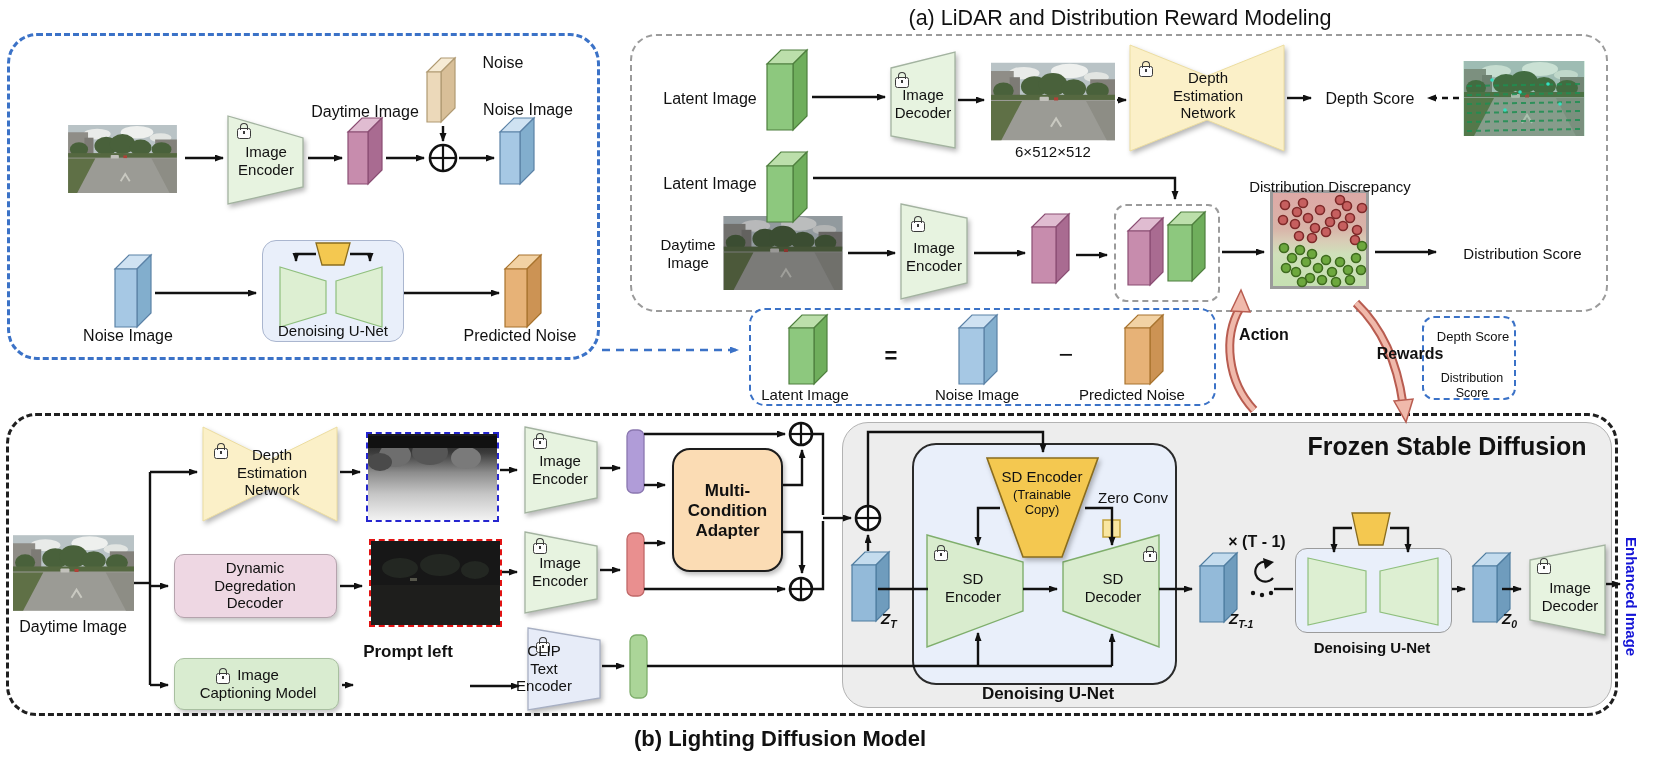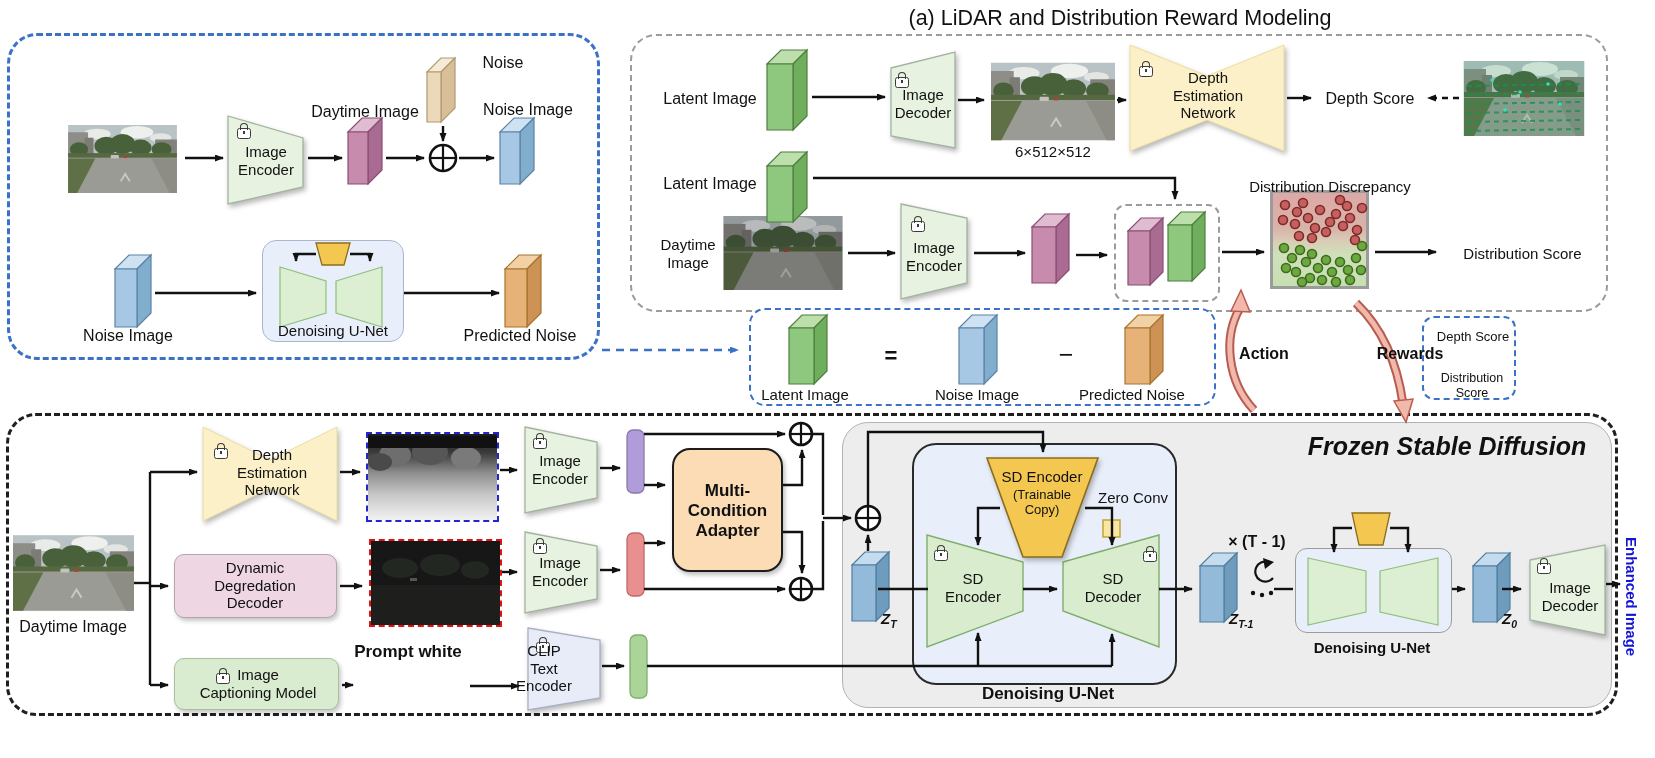--- a/index.html
+++ b/index.html
@@ -4,21 +4,21 @@
 <style>
   html,body{margin:0;padding:0;background:#fff;}
   #canvas{position:relative;width:1655px;height:758px;background:#fff;overflow:hidden;
           font-family:"Liberation Sans",sans-serif;}
   .box{position:absolute;box-sizing:border-box;}
   .lbl{position:absolute;font:15.5px/1.18 "Liberation Sans",sans-serif;color:#111;
        text-align:center;white-space:pre-line;}
   .fs12{font-size:12.5px}.fs13{font-size:13px}.fs135{font-size:13.5px}
   .fs15{font-size:15px}.fs16{font-size:16px}.fs17{font-size:17px}.fs21{font-size:21.5px}
   .fs22{font-size:22px}.fs25{font-size:25px}
-  .b{font-weight:bold}.i{font-style:italic}.ta-l{text-align:center}
+  .b{font-weight:bold}.i{}.ta-l{text-align:center}
   .blue{color:#1414d6}
   .vert{writing-mode:vertical-rl;}
   .zl{position:absolute;font:bold italic 15px "Liberation Sans",sans-serif;color:#111;}
   .zl sub{font-size:10.5px;font-style:italic}
   
   .lock{position:absolute;width:12px;height:9px;border:1.7px solid #3a3a3a;border-radius:2.5px;
         background:#fdfdfd;z-index:30;}
   .lock::before{content:"";position:absolute;width:6px;height:6px;border:1.7px solid #3a3a3a;
         border-bottom:none;border-radius:4px 4px 0 0;left:50%;top:-6.5px;transform:translateX(-50%);}
   .lock::after{content:"";position:absolute;width:2px;height:3px;background:#3a3a3a;left:50%;
@@ -364,35 +364,36 @@
 Encoder</div>
   <div class="lbl txt fs15" style="left:1230px;top:178px;width:200px">Distribution Discrepancy</div>
   <div class="lbl txt fs15" style="left:1440px;top:245px;width:165px">Distribution Score</div>
 
   <div class="lbl txt fs15" style="left:735px;top:386px;width:140px">Latent Image</div>
   <div class="lbl txt fs22 b" style="left:871px;top:343px;width:40px">=</div>
   <div class="lbl txt fs15" style="left:907px;top:386px;width:140px">Noise Image</div>
   <div class="lbl txt fs25" style="left:1046px;top:340px;width:40px">−</div>
   <div class="lbl txt fs15" style="left:1062px;top:386px;width:140px">Predicted Noise</div>
 
-  <div class="lbl txt fs16 b" style="left:1214px;top:345px;width:100px">Action</div>
+  <div class="lbl txt fs16 b" style="left:1214px;top:326px;width:100px">Action</div>
   <div class="lbl txt fs16 b" style="left:1360px;top:345px;width:100px">Rewards</div>
   <div class="lbl txt fs13 ta-l" style="left:1432px;top:329px;width:82px">Depth Score</div>
   <div class="lbl txt fs12 ta-l" style="left:1427px;top:371px;width:90px">Distribution Score</div>
 
+  <div class="lbl txt fs22 b" style="left:580px;top:726px;width:400px">(b) Lighting Diffusion Model</div>
   <div class="lbl txt fs16" style="left:3px;top:618px;width:140px">Daytime Image</div>
   <div class="lbl txt fs15" style="left:212px;top:446px;width:120px">Depth
 Estimation
 Network</div>
   <div class="lbl txt fs15" style="left:185px;top:559px;width:140px">Dynamic
 Degredation
 Decoder</div>
   <div class="lbl txt fs15" style="left:179px;top:666px;width:158px">Image
 Captioning Model</div>
-  <div class="lbl txt fs17 b" style="left:338px;top:642px;width:140px">Prompt white</div>
+  <div class="lbl txt fs17 b" style="left:338px;top:642px;width:140px">Prompt left</div>
   <div class="lbl txt fs15" style="left:520px;top:452px;width:80px">Image
 Encoder</div>
   <div class="lbl txt fs15" style="left:520px;top:554px;width:80px">Image
 Encoder</div>
   <div class="lbl txt fs15" style="left:504px;top:642px;width:80px">CLIP
 Text
 Encoder</div>
   <div class="lbl txt fs17 b" style="left:672px;top:481px;width:111px">Multi-
 Condition
 Adapter</div>

